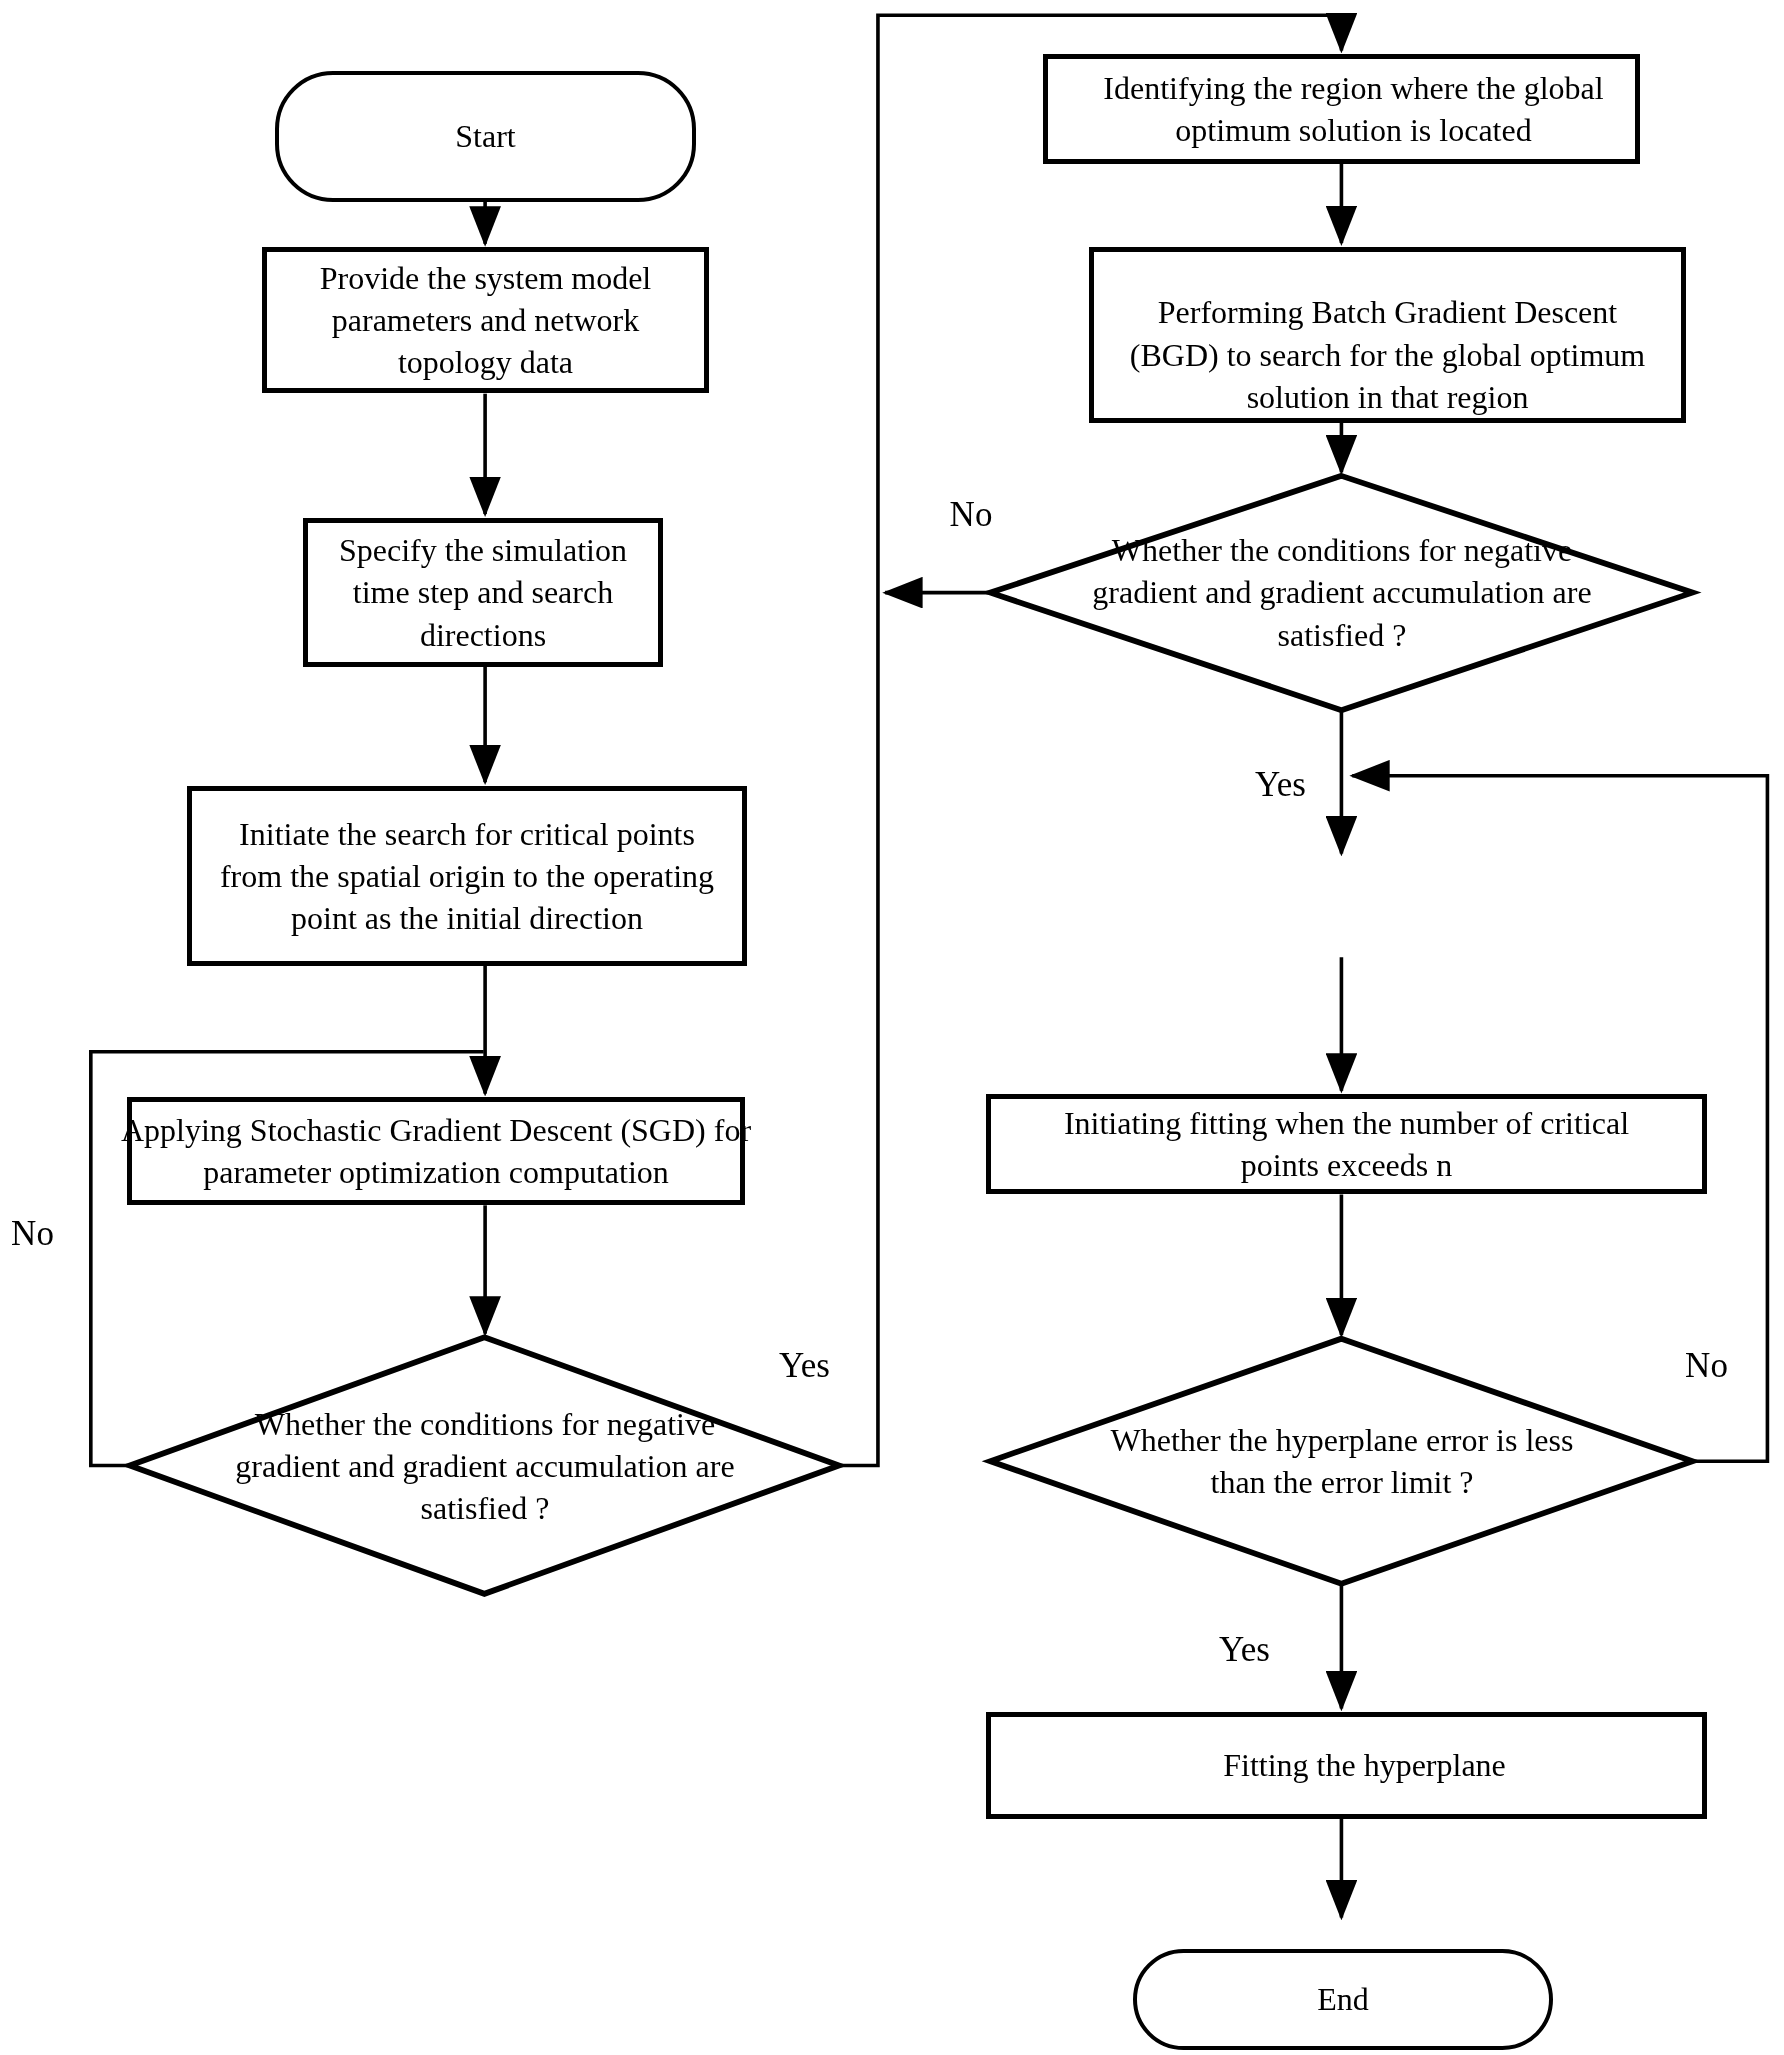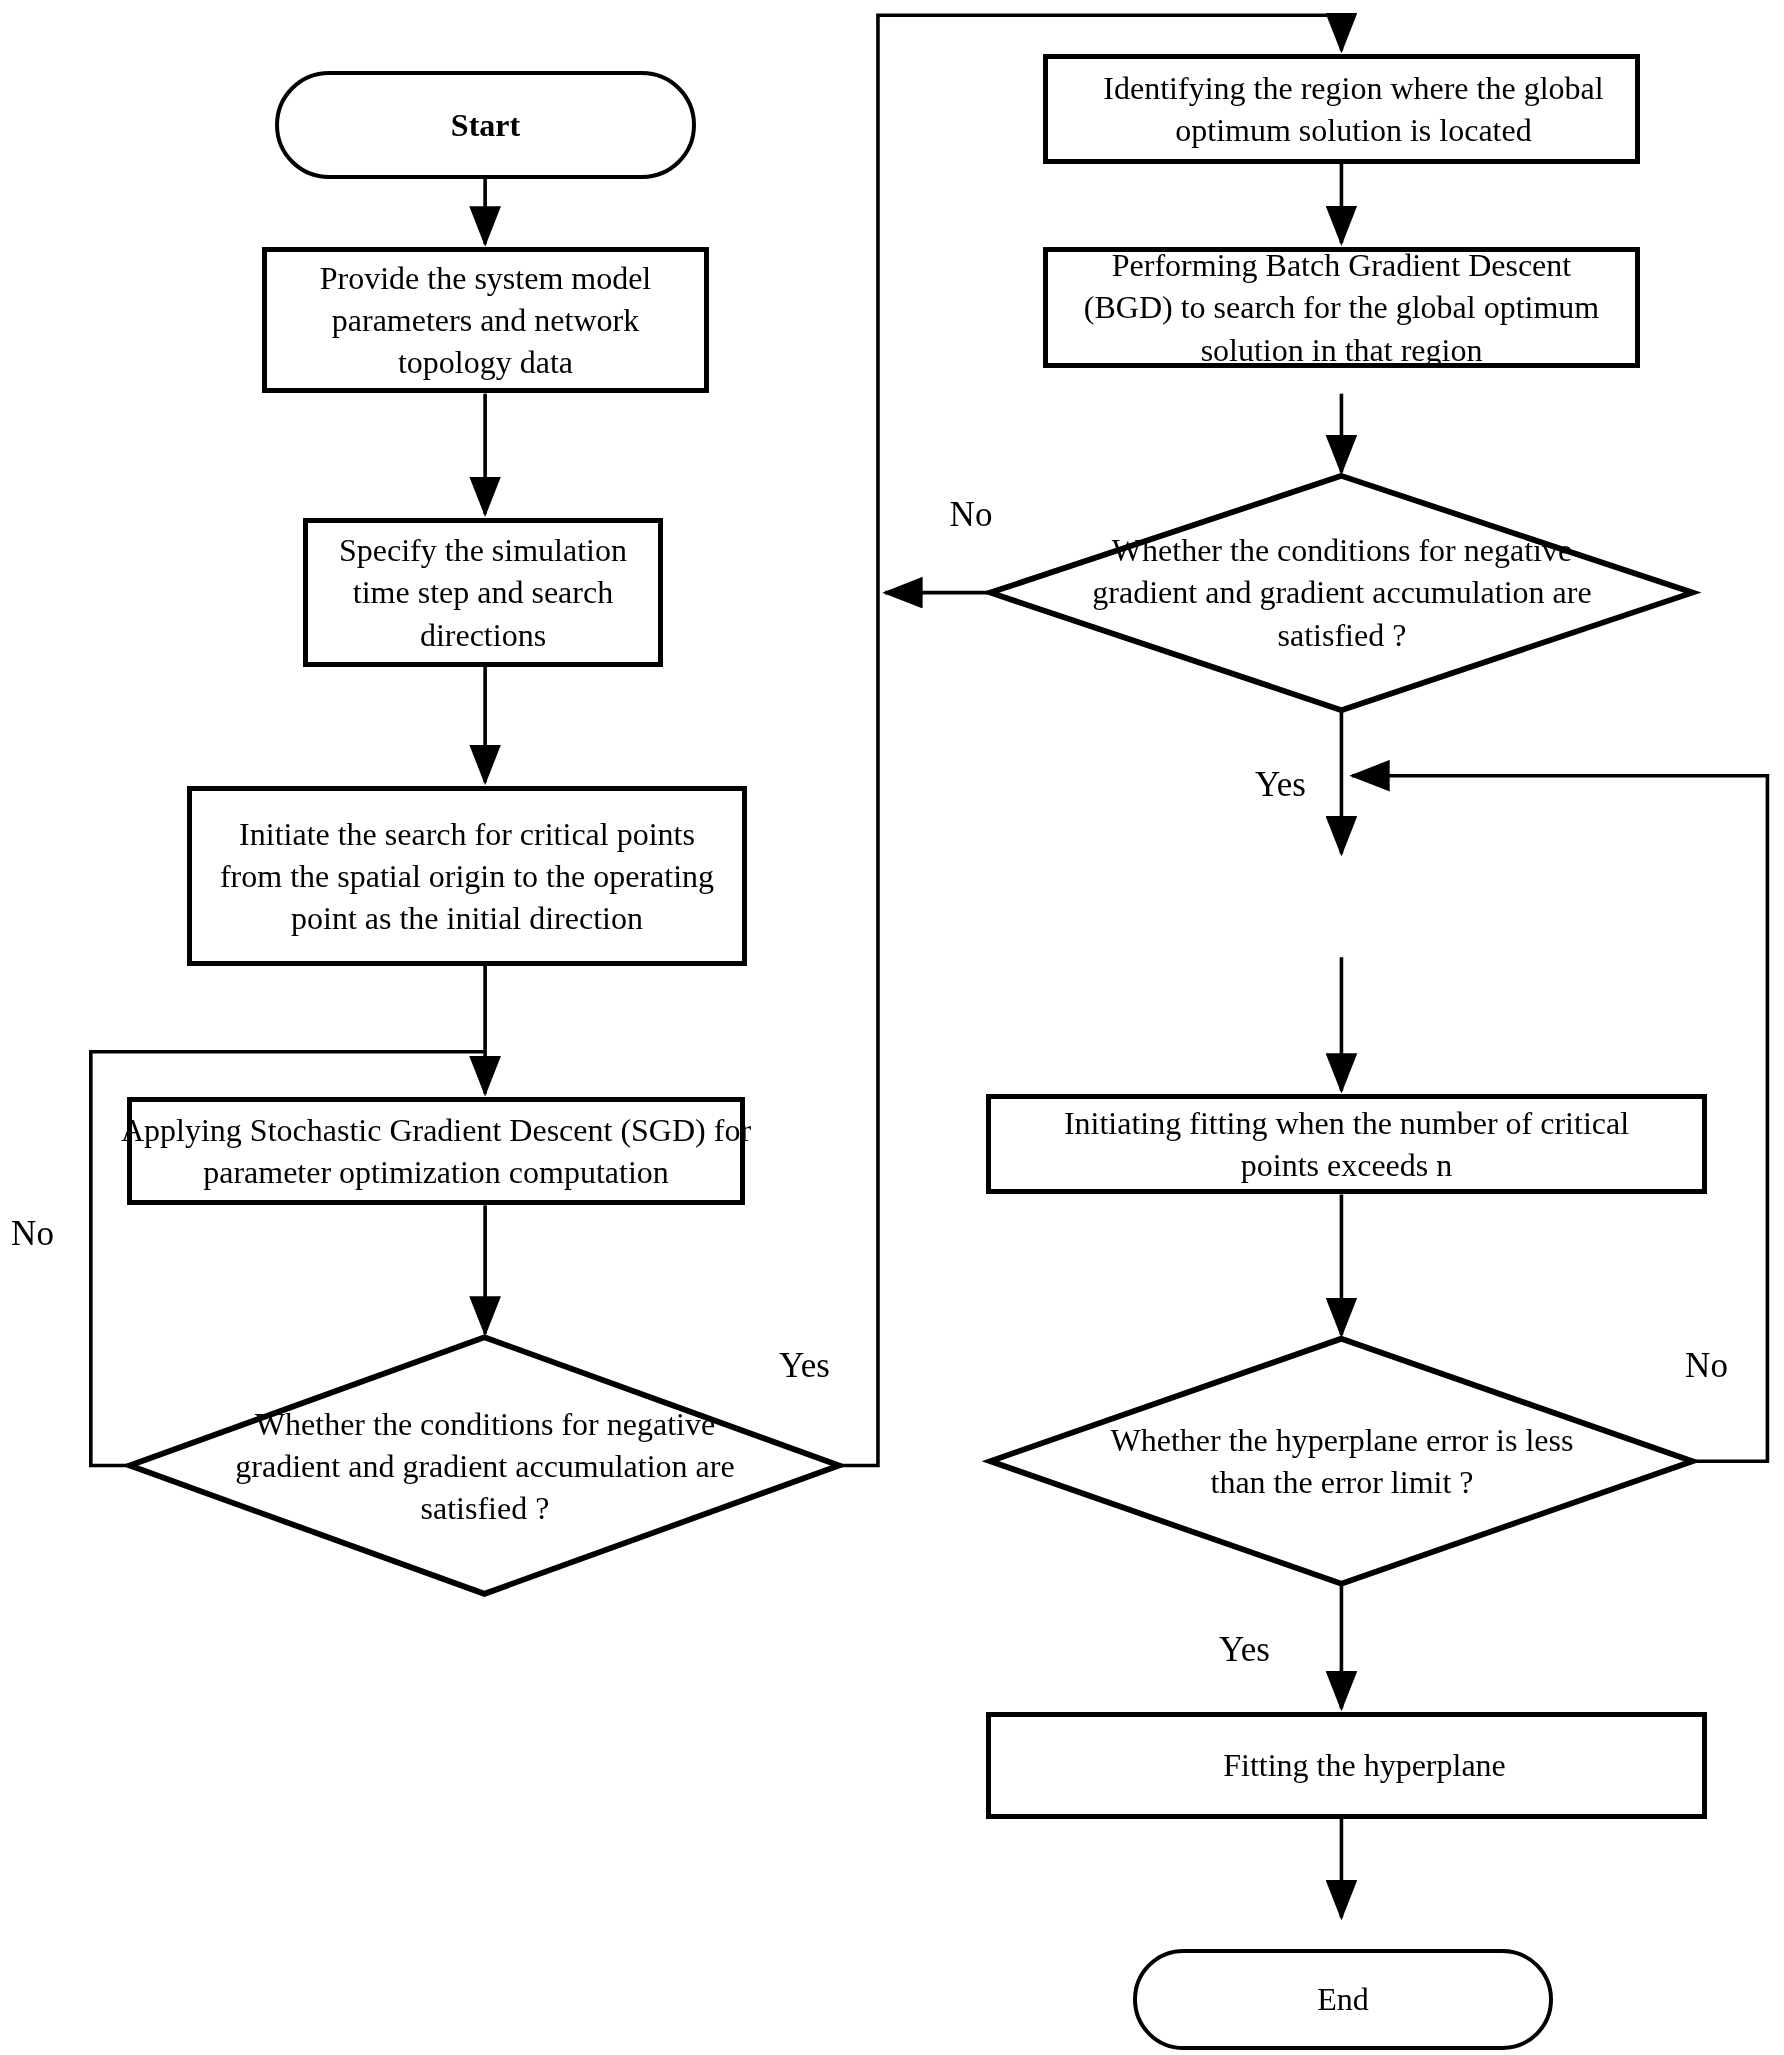--- a/index.html
+++ b/index.html
@@ -80,21 +80,21 @@
     <path d="M1861 1328 L1861 1513" stroke="#000" stroke-width="5" fill="none" marker-end="url(#arrow)"></path>
     <path d="M1861 1657 L1861 1852" stroke="#000" stroke-width="5" fill="none" marker-end="url(#arrow)"></path>
     <path d="M1861 2197 L1861 2370" stroke="#000" stroke-width="5" fill="none" marker-end="url(#arrow)"></path>
     <path d="M1861 2523 L1861 2660" stroke="#000" stroke-width="5" fill="none" marker-end="url(#arrow)"></path>
 
     <polygon points="672,1855 1164,2033 672,2211 180,2033" fill="#ffffff" stroke="#000000" stroke-width="8"></polygon>
     <polygon points="1861,660 2348,822 1861,985 1374,822" fill="#ffffff" stroke="#000000" stroke-width="8"></polygon>
     <polygon points="1861,1857 2348,2027 1861,2197 1374,2027" fill="#ffffff" stroke="#000000" stroke-width="8"></polygon>
   </svg>
 
-  <div class="node terminator" style="left:275px; top:71px; width:421px; height:108px;font-weight:bold;">
+  <div class="node terminator" style="left:275px; top:71px; width:421px; height:131px;">
     <span class="lines">Start</span>
   </div>
 
   <div class="node process" style="left:262px; top:247px; width:447px; height:146px;">
     <span class="lines">Provide the system model
 parameters and network
 topology data</span>
   </div>
 
   <div class="node process" style="left:303px; top:518px; width:360px; height:149px;">
@@ -118,21 +118,21 @@
     <span class="lines">Whether the conditions for negative
 gradient and gradient accumulation are
 satisfied ?</span>
   </div>
 
   <div class="node process" style="left:1043px; top:54px; width:597px; height:110px;padding-left:24px;">
     <span class="lines">Identifying the region where the global
 optimum solution is located</span>
   </div>
 
-  <div class="node process" style="left:1043px; top:247px; width:597px; height:121px;">
+  <div class="node process" style="left:1089px; top:247px; width:597px; height:176px;align-items:flex-end;">
     <span class="lines">Performing Batch Gradient Descent
 (BGD) to search for the global optimum
 solution in that region</span>
   </div>
 
   <div class="d-label" style="left:1039px; top:513px; width:606px; height:159px;">
     <span class="lines">Whether the conditions for negative
 gradient and gradient accumulation are
 satisfied ?</span>
   </div>

